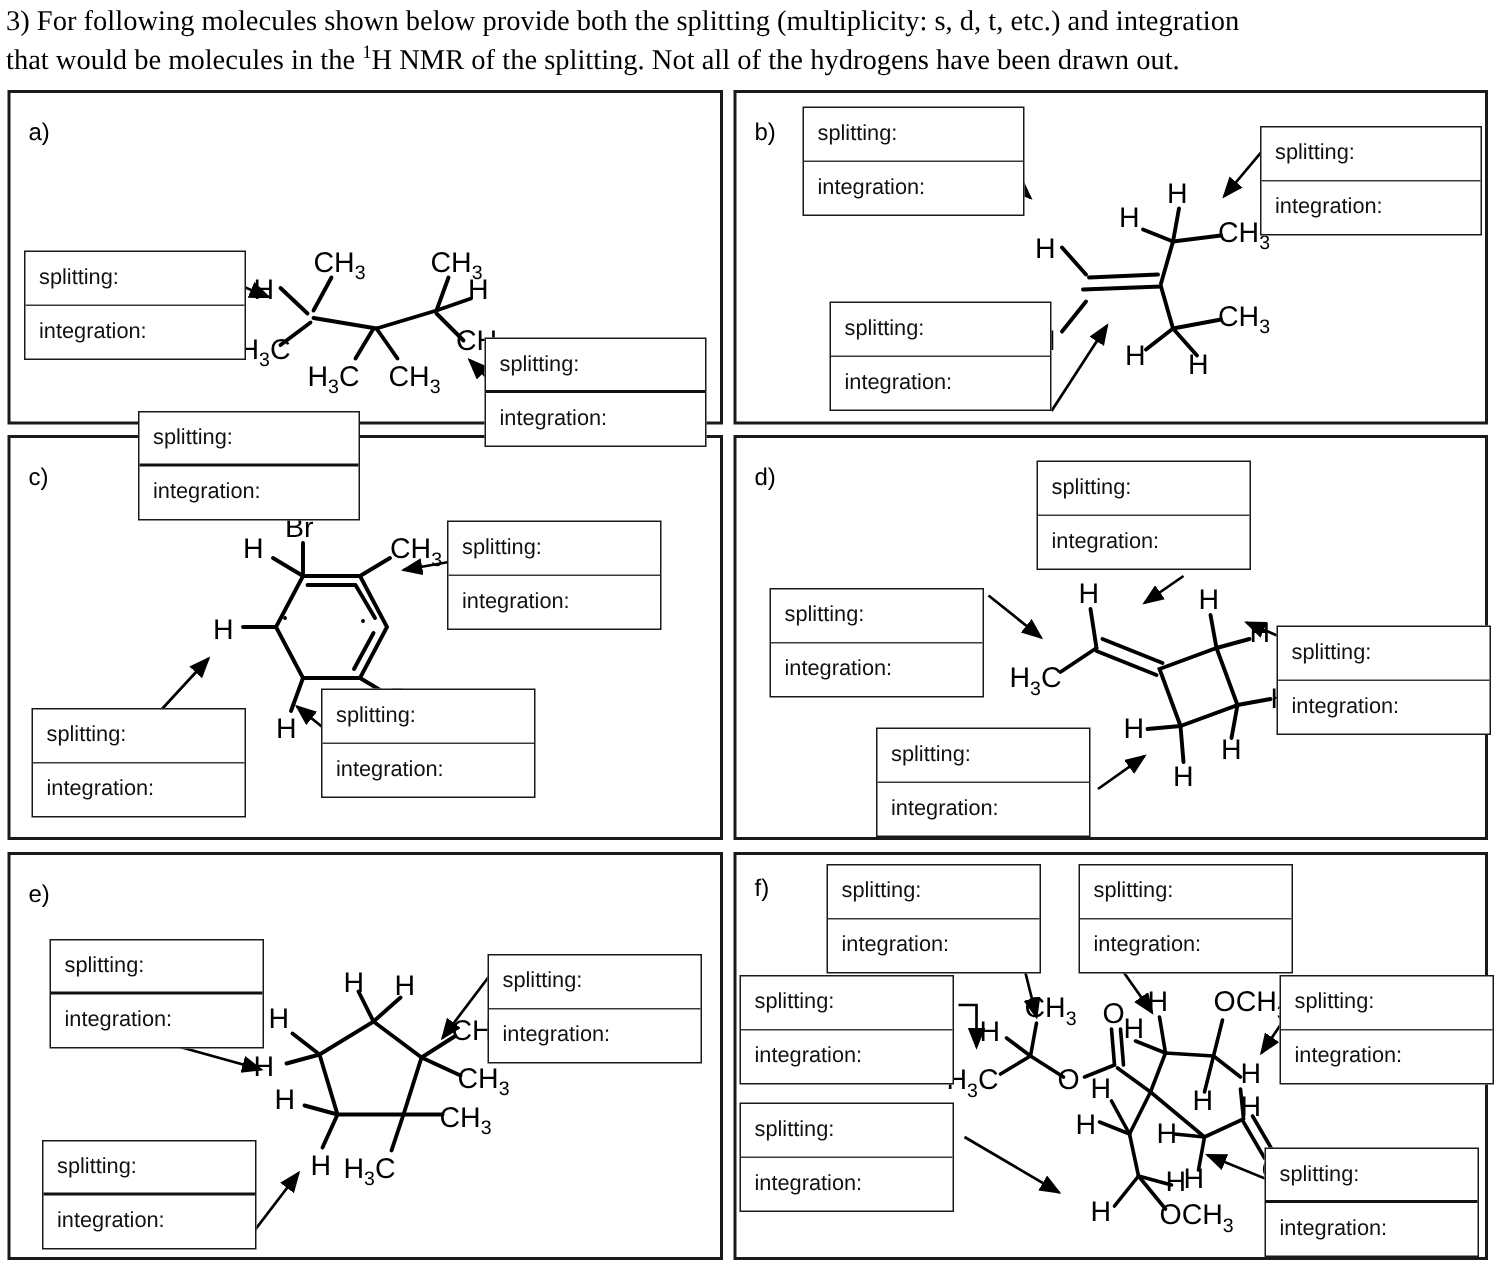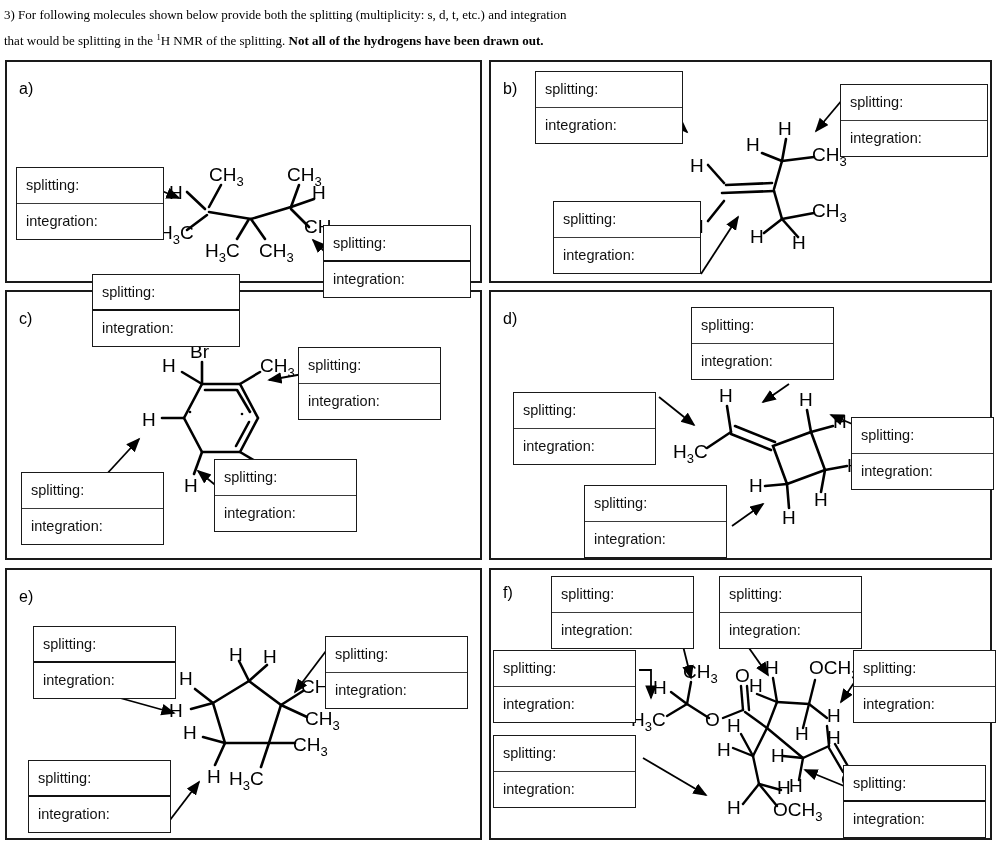--- a/index.html
+++ b/index.html
@@ -13,26 +13,26 @@
     position: relative;
     width: 998px; height: 845px;
     overflow: hidden;
     background: #fff;
   }
   
   #header {
     position: absolute;
     left: 4px; top: 2px; width: 988px;
     font-family: "Liberation Serif", serif;
-    font-size: 13px;
+    font-size: 19px;
     line-height: 26px;
     color: #000;
   }
   #header .line { white-space: nowrap; }
-  #header b { font-weight: bold; }
+  #header b { font-weight: normal; }
   sup { font-size: 0.66em; vertical-align: super; line-height: 0; }
 
   
   .panel {
     position: absolute;
     border: 2px solid #1a1a1a;
     background: #fff;
   }
   .panel-label {
     position: absolute;
@@ -76,21 +76,21 @@
   .at { font-size: 19px; }
   .sub { font-size: 13px; }
 </style>
 </head>
 <body>
 
 <div id="page">
 
   <div id="header">
     <div class="line">3) For following molecules shown below provide both the splitting (multiplicity: s, d, t, etc.) and integration</div>
-    <div class="line"><span>that would be splitting in the </span><sup>1</sup><span>H NMR of the splitting. </span><b>Not all of the hydrogens have been drawn out.</b></div>
+    <div class="line"><span>that would be molecules in the </span><sup>1</sup><span>H NMR of the splitting. </span><b>Not all of the hydrogens have been drawn out.</b></div>
   </div>
 
   <div class="panel" style="left:5px; top:60px; width:477px; height:223px;">
     <div class="panel-label" style="left:12px; top:18px;">a)</div>
 
     <svg class="mol" style="left:152px; top:95px;" width="210" height="115" viewBox="0 0 210 115">
       <g stroke="#000" stroke-width="2.6" fill="none" stroke-linecap="round">
 
         <line x1="28" y1="35" x2="46" y2="52"></line>
 

